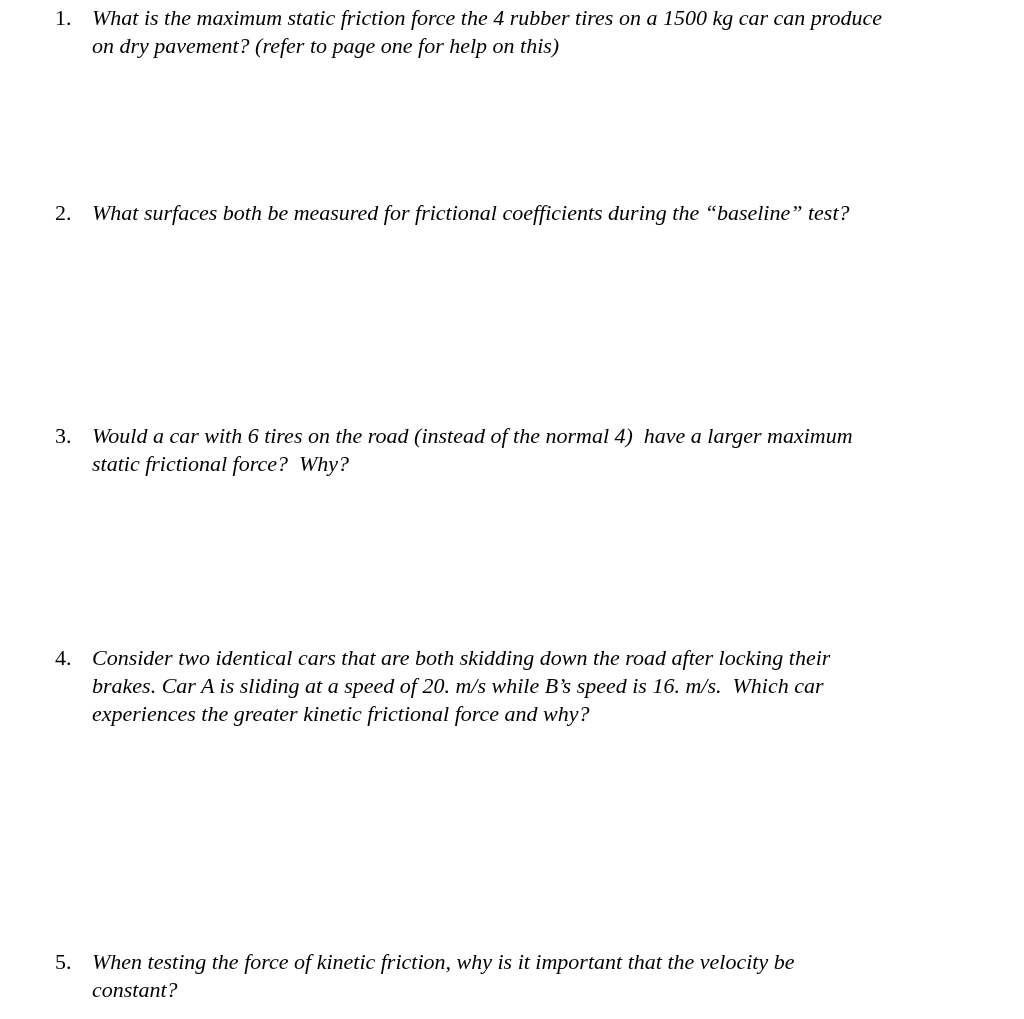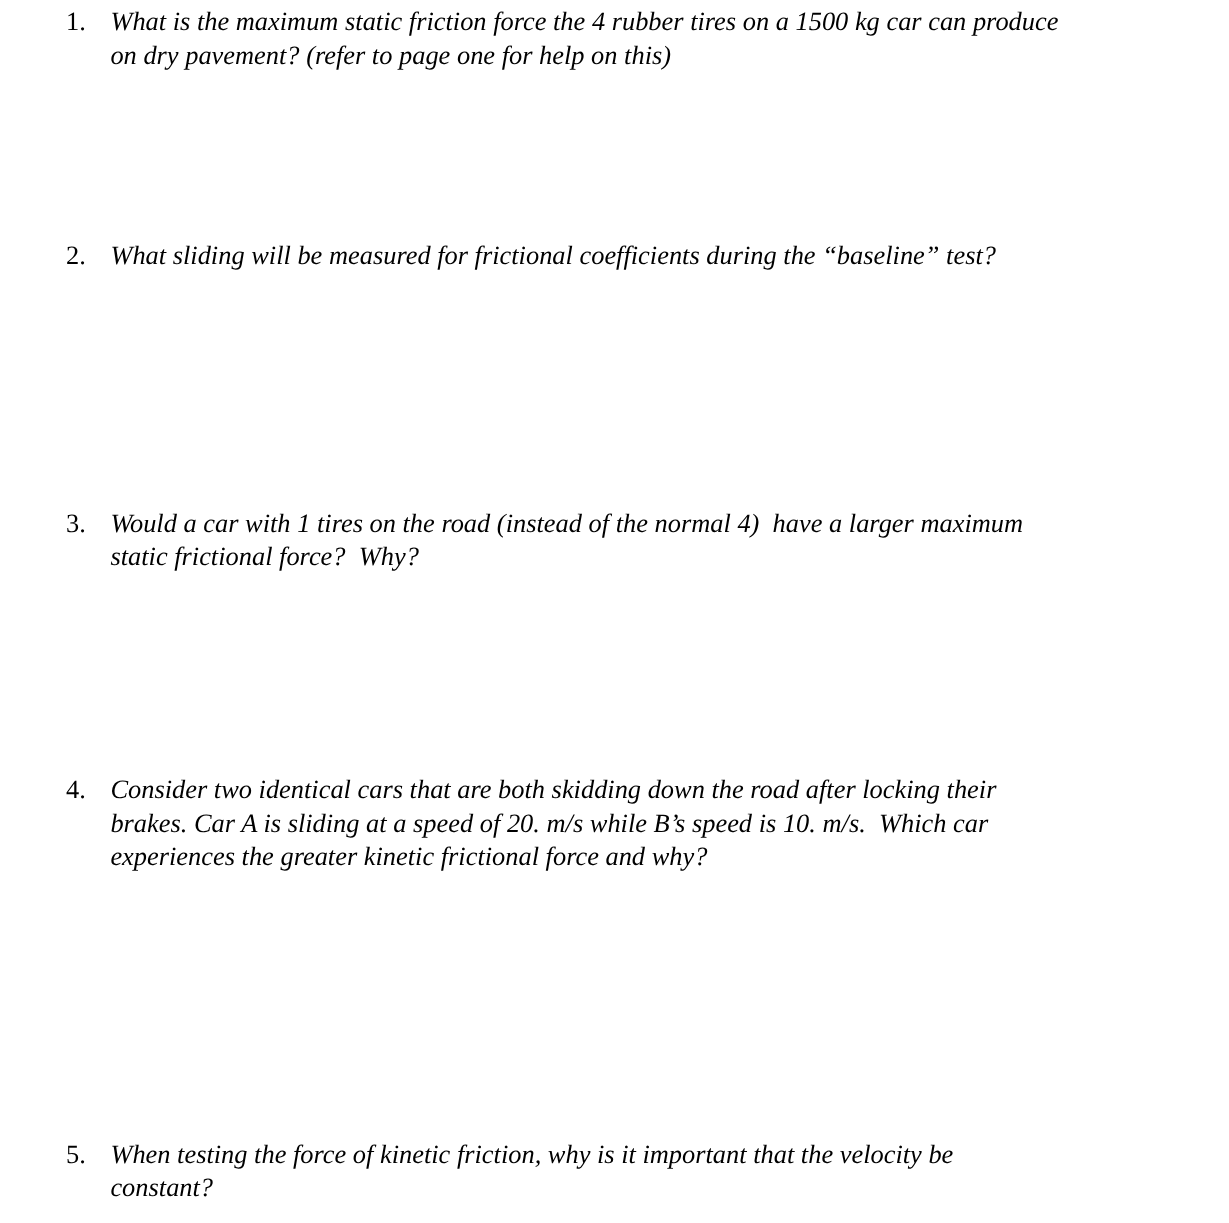--- a/index.html
+++ b/index.html
@@ -47,33 +47,33 @@
 <div class="page">
 
   <div class="question q1">
     <span class="q-num">1.</span>
     <span class="q-text">What is the maximum static friction force the 4 rubber tires on a 1500 kg car can produce
 on dry pavement? (refer to page one for help on this)</span>
   </div>
 
   <div class="question q2">
     <span class="q-num">2.</span>
-    <span class="q-text">What sliding will be measured for frictional coefficients during the “baseline” test?</span>
+    <span class="q-text">What surfaces both be measured for frictional coefficients during the “baseline” test?</span>
   </div>
 
   <div class="question q3">
     <span class="q-num">3.</span>
-    <span class="q-text">Would a car with 1 tires on the road (instead of the normal 4)  have a larger maximum
+    <span class="q-text">Would a car with 6 tires on the road (instead of the normal 4)  have a larger maximum
 static frictional force?  Why?</span>
   </div>
 
   <div class="question q4">
     <span class="q-num">4.</span>
     <span class="q-text">Consider two identical cars that are both skidding down the road after locking their
-brakes. Car A is sliding at a speed of 20. m/s while B’s speed is 10. m/s.  Which car
+brakes. Car A is sliding at a speed of 20. m/s while B’s speed is 16. m/s.  Which car
 experiences the greater kinetic frictional force and why?</span>
   </div>
 
   <div class="question q5">
     <span class="q-num">5.</span>
     <span class="q-text">When testing the force of kinetic friction, why is it important that the velocity be
 constant?</span>
   </div>
 
 </div>

